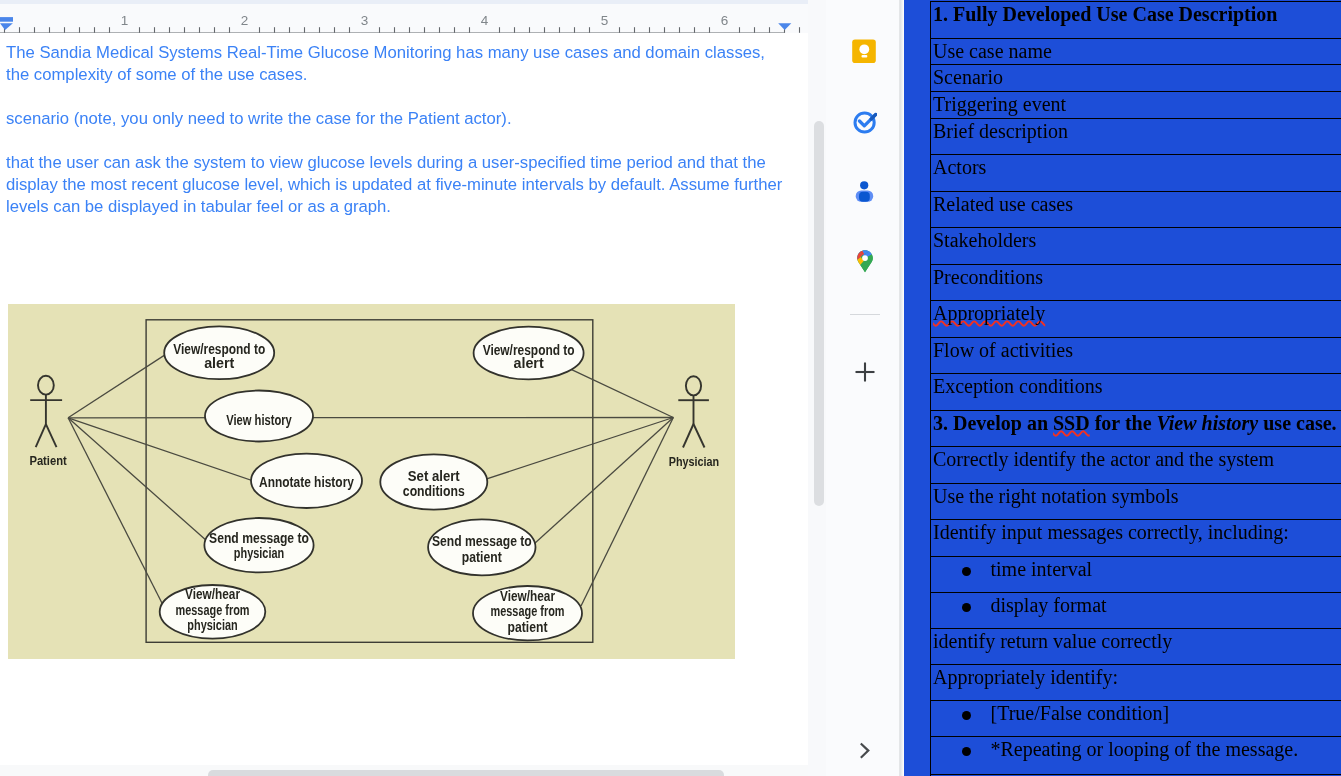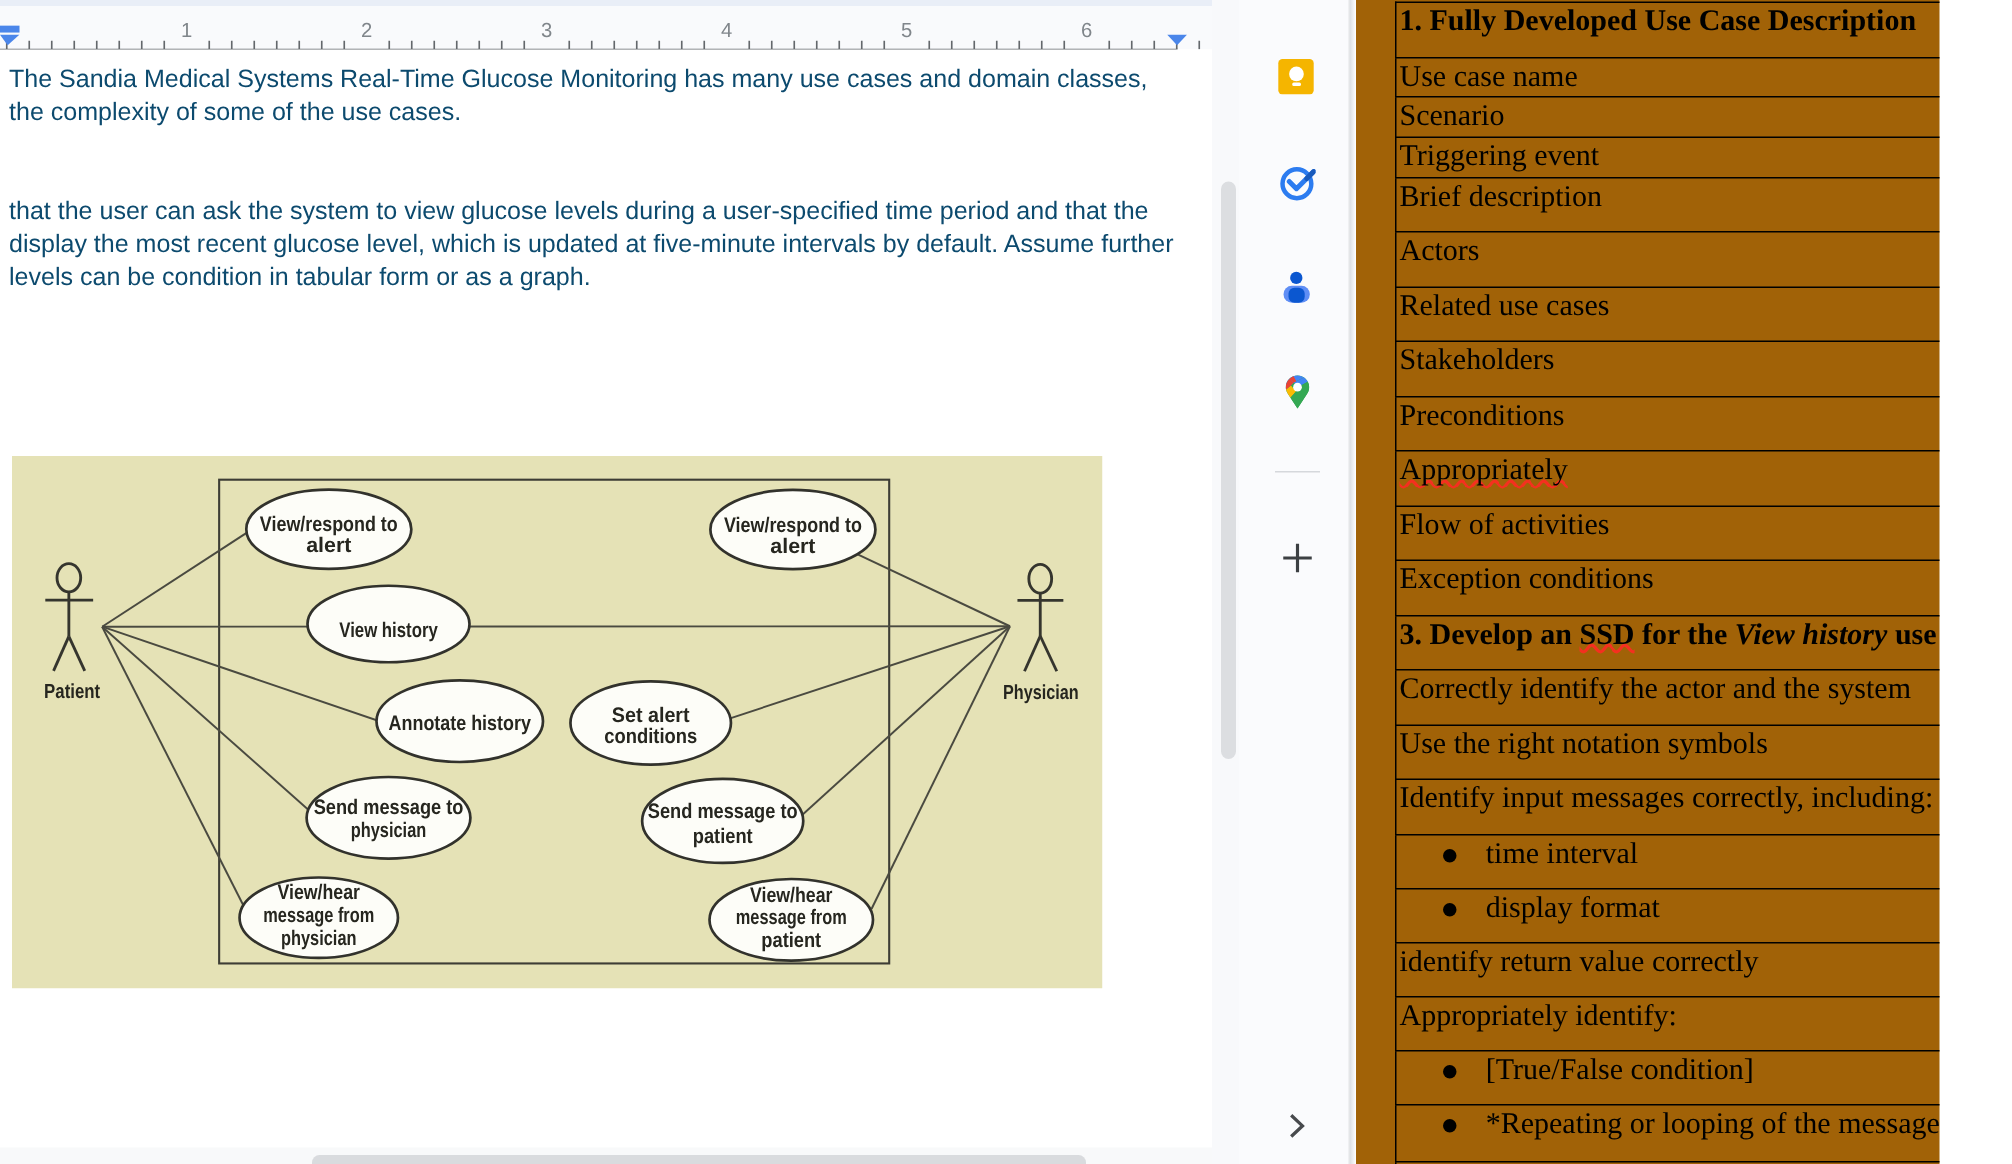--- a/index.html
+++ b/index.html
@@ -80,28 +80,29 @@
     <polygon points="0,20.2 12.9,20.2 5.1,27.1" fill="#4b86ea"></polygon>
     <polygon points="778.2,20.2 791.3,20.2 784.7,27.1" fill="#4b86ea"></polygon>
   </svg>
 
   <div class="abs" style="left:0;top:33px;width:808px;height:732px;background:#ffffff;"></div>
 
   <div class="abs" style="left:0;top:765px;width:808px;height:11px;background:#f8f9fa;"></div>
 
   <div class="abs" style="left:208px;top:770px;width:516px;height:11px;border-radius:5px;background:#d9dbde;"></div>
 
-  <div class="abs" id="para1" style="left:6px;top:41.5px;font-size:16.7px;line-height:22px;color:#0c4a6e;white-space:nowrap;">
+  <div class="abs" id="para1" style="left:6px;top:41.5px;font-size:16.7px;line-height:22px;color:#3b82f6;white-space:nowrap;">
     <div>The Sandia Medical Systems Real-Time Glucose Monitoring has many use cases and domain classes,</div>
     <div>the complexity of some of the use cases.</div>
     <div>&nbsp;</div>
+    <div>scenario (note, you only need to write the case for the Patient actor).</div>
     <div>&nbsp;</div>
     <div>that the user can ask the system to view glucose levels during a user-specified time period and that the</div>
     <div>display the most recent glucose level, which is updated at five-minute intervals by default. Assume further</div>
-    <div>levels can be condition in tabular form or as a graph.</div>
+    <div>levels can be displayed in tabular feel or as a graph.</div>
   </div>
 
   <svg class="abs" style="left:8px;top:304px;" width="727" height="355" xmlns="http://www.w3.org/2000/svg" id="diagram">
     <rect x="0" y="0" width="727" height="355" fill="#e5e2b6"></rect>
 
     <rect x="138.1" y="15.8" width="446.7" height="322.5" fill="none" stroke="#3d3d35" stroke-width="1.4"></rect>
 
     <g stroke="#4a4a40" stroke-width="1.3" fill="none">
       <line x1="60.1" y1="113.8" x2="172" y2="41.1"></line>
       <line x1="60.1" y1="113.8" x2="665.3" y2="113.5"></line>
@@ -206,21 +207,21 @@
   <svg class="abs" style="left:28px;top:361px;" width="22" height="22" xmlns="http://www.w3.org/2000/svg">
     <line x1="11" y1="1.5" x2="11" y2="20.5" stroke="#3c4043" stroke-width="2.1"></line>
     <line x1="1.5" y1="11" x2="20.5" y2="11" stroke="#3c4043" stroke-width="2.1"></line>
   </svg>
 
   <svg class="abs" style="left:33px;top:742px;" width="12" height="17" xmlns="http://www.w3.org/2000/svg">
     <path d="M 1.8 1.5 L 9.3 8.6 L 1.8 15.7" fill="none" stroke="#474a4d" stroke-width="2.2"></path>
   </svg>
 </div>
 
-<div class="abs" style="left:900px;top:0;width:393px;height:776px;background:#a16207;overflow:hidden;text-decoration:underline;">
+<div class="abs" style="left:900px;top:0;width:441px;height:776px;background:#1d4ed8;overflow:hidden;text-decoration:underline;">
   <div class="abs" style="left:0;top:0;width:4px;height:776px;background:linear-gradient(to right,#dcdfe3,#ffffff);"></div>
   <div id="tablewrap" class="abs" style="left:30px;top:0.8px;width:500px;font-family:'Liberation Serif',serif;font-size:20px;color:#000;">
       <div style="box-sizing:border-box;height:38.4px;border-left:1.8px solid #000;border-top:1.8px solid #000;border-bottom:1.8px solid #000;padding:1px 0 0 2px;overflow:hidden;white-space:nowrap;"><b>1. Fully Developed Use Case Description</b></div>
       <div style="box-sizing:border-box;height:26.1px;border-left:1.8px solid #000;border-bottom:1.8px solid #000;padding:1px 0 0 2px;overflow:hidden;white-space:nowrap;">Use case name</div>
       <div style="box-sizing:border-box;height:26.6px;border-left:1.8px solid #000;border-bottom:1.8px solid #000;padding:1px 0 0 2px;overflow:hidden;white-space:nowrap;">Scenario</div>
       <div style="box-sizing:border-box;height:26.8px;border-left:1.8px solid #000;border-bottom:1.8px solid #000;padding:1px 0 0 2px;overflow:hidden;white-space:nowrap;">Triggering event</div>
       <div style="box-sizing:border-box;height:36.4px;border-left:1.8px solid #000;border-bottom:1.8px solid #000;padding:1px 0 0 2px;overflow:hidden;white-space:nowrap;">Brief description</div>
       <div style="box-sizing:border-box;height:36.6px;border-left:1.8px solid #000;border-bottom:1.8px solid #000;padding:1px 0 0 2px;overflow:hidden;white-space:nowrap;">Actors</div>
       <div style="box-sizing:border-box;height:36.5px;border-left:1.8px solid #000;border-bottom:1.8px solid #000;padding:1px 0 0 2px;overflow:hidden;white-space:nowrap;">Related use cases</div>
       <div style="box-sizing:border-box;height:36.6px;border-left:1.8px solid #000;border-bottom:1.8px solid #000;padding:1px 0 0 2px;overflow:hidden;white-space:nowrap;">Stakeholders</div>

